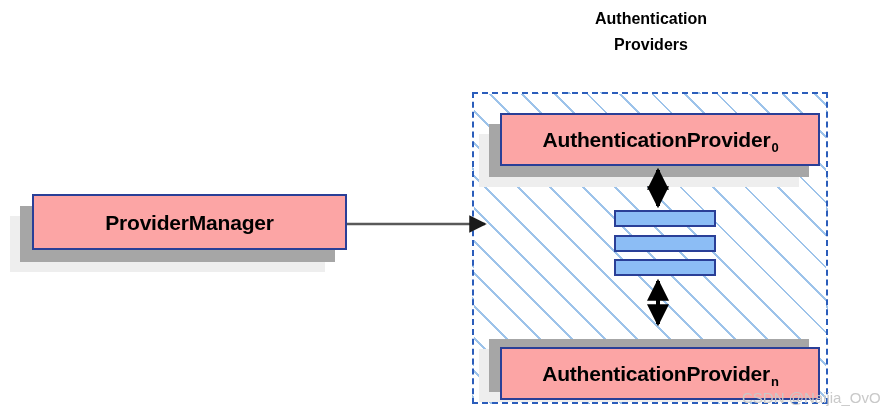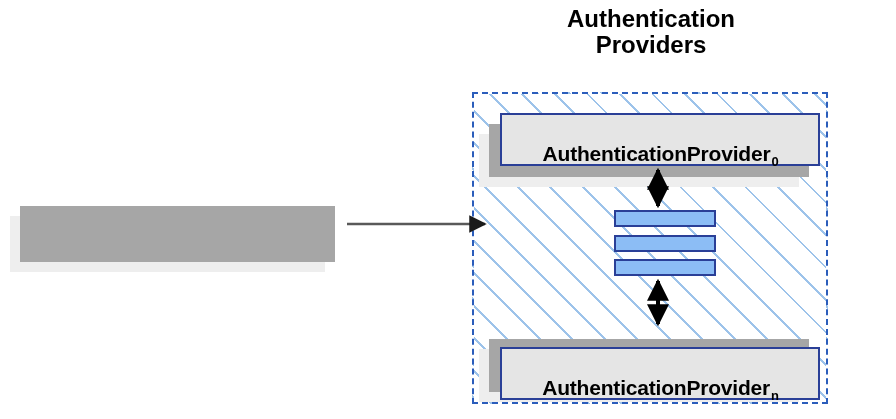--- a/index.html
+++ b/index.html
@@ -19,21 +19,21 @@
     overflow: hidden;
   }
 
   
   .diagram-title {
     position: absolute;
     left: 486px;
     top: 6px;
     width: 330px;
     text-align: center;
-    font-size: 24px;
+    font-size: 16px;
     font-weight: bold;
     line-height: 26px;
     color: #000000;
     white-space: pre-line;
   }
 
   
   .providers-group {
     position: absolute;
     left: 472px;
@@ -49,26 +49,26 @@
         rgba(255,255,255,0) 21px,
         #9dc3ea 21px,
         #9dc3ea 23px
     );
   }
 
   
   .node {
     position: absolute;
     box-sizing: border-box;
-    background: #e5e5e5;
+    background: #fca5a5;
     border: 2px solid #2a3f97;
     color: #000000;
     font-weight: bold;
     display: flex;
-    align-items: flex-end;
+    align-items: center;
     justify-content: center;
     z-index: 5;
   }
   .node-label {
     font-size: 21px;
     font-weight: bold;
     letter-spacing: -0.2px;
     line-height: 1;
     white-space: nowrap;
   }
@@ -163,20 +163,23 @@
 <div id="canvas">
 
   <div class="diagram-title">Authentication
 Providers</div>
 
   <div class="providers-group" id="authentication-providers-group"></div>
 
   <div class="shadow-light" id="provider-manager-shadow-light"></div>
   <div class="shadow-dark" id="provider-manager-shadow-dark"></div>
 
+  <div class="node" id="provider-manager">
+    <span class="node-label">ProviderManager</span>
+  </div>
 
   <div class="shadow-light" id="provider-zero-shadow-light"></div>
   <div class="shadow-dark" id="provider-zero-shadow-dark"></div>
 
   <div class="node" id="provider-zero">
     <span class="node-label">
       <span>AuthenticationProvider</span><sub>0</sub>
     </span>
   </div>
 
@@ -206,14 +209,15 @@
       </marker>
     </defs>
 
     <line x1="347" y1="224" x2="485" y2="224" stroke="#595959" stroke-width="2.5" marker-end="url(#arrow-gray)"></line>
 
     <line x1="658" y1="170" x2="658" y2="206" stroke="#000000" stroke-width="4" marker-start="url(#arrow-black-start)" marker-end="url(#arrow-black-end)"></line>
 
     <line x1="658" y1="281" x2="658" y2="324" stroke="#000000" stroke-width="4" marker-start="url(#arrow-black-start)" marker-end="url(#arrow-black-end)"></line>
   </svg>
 
+  <div class="watermark">CSDN @Naijia_OvO</div>
 
 </div>
 
 </body></html>

